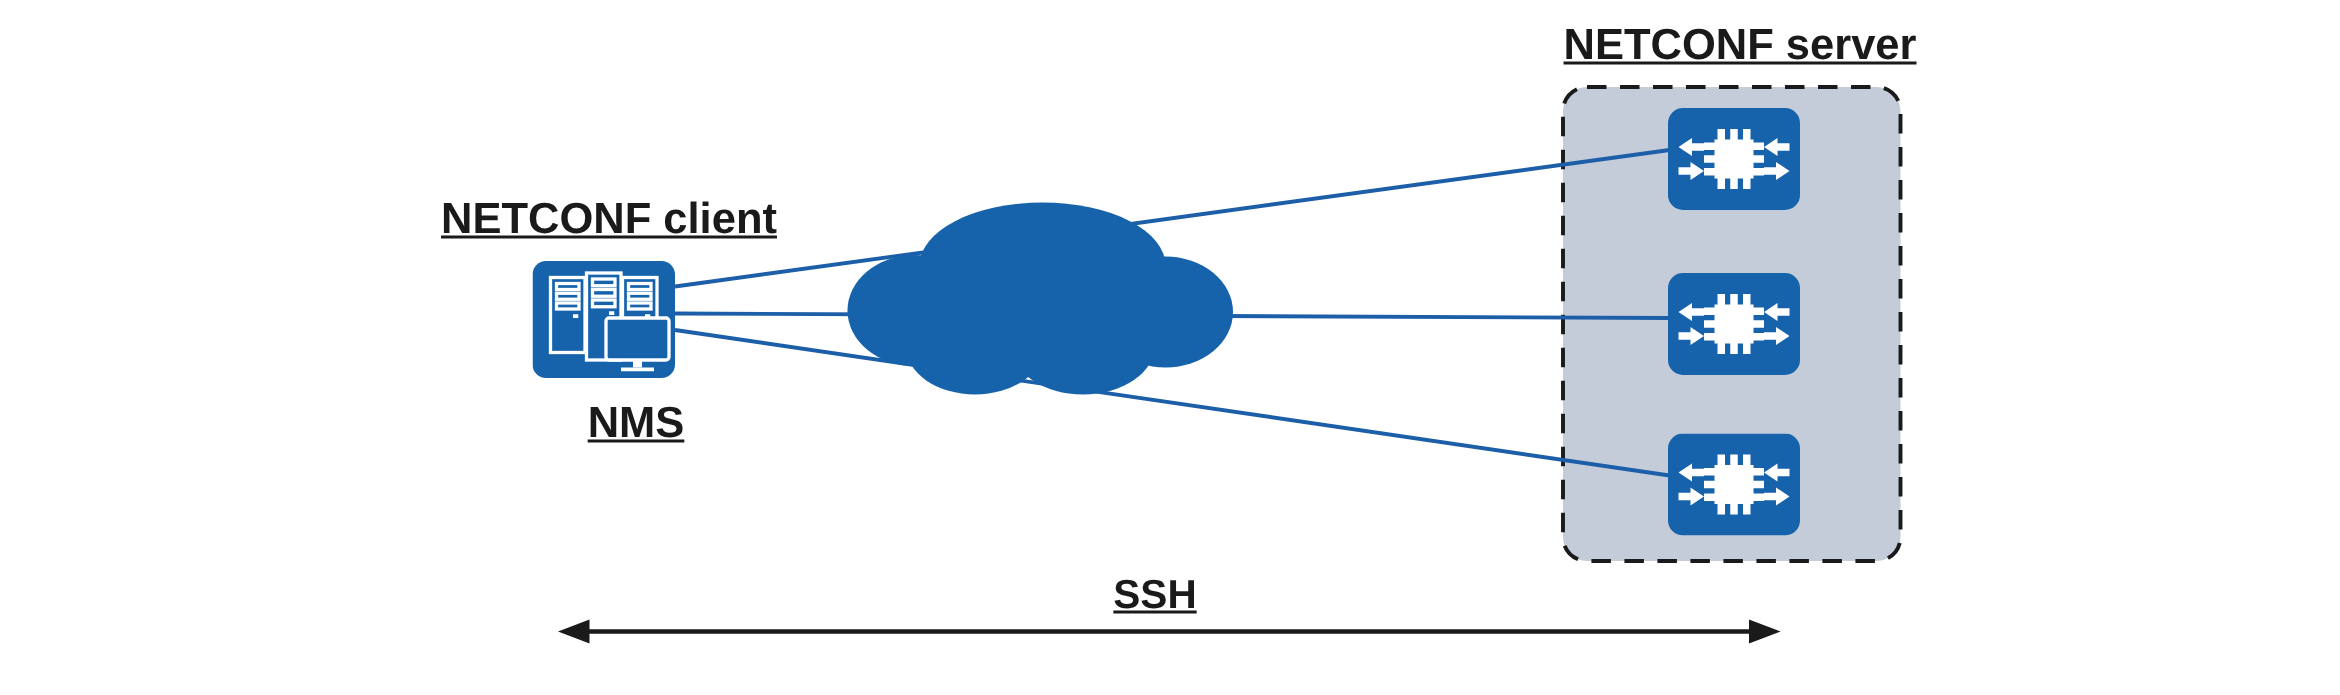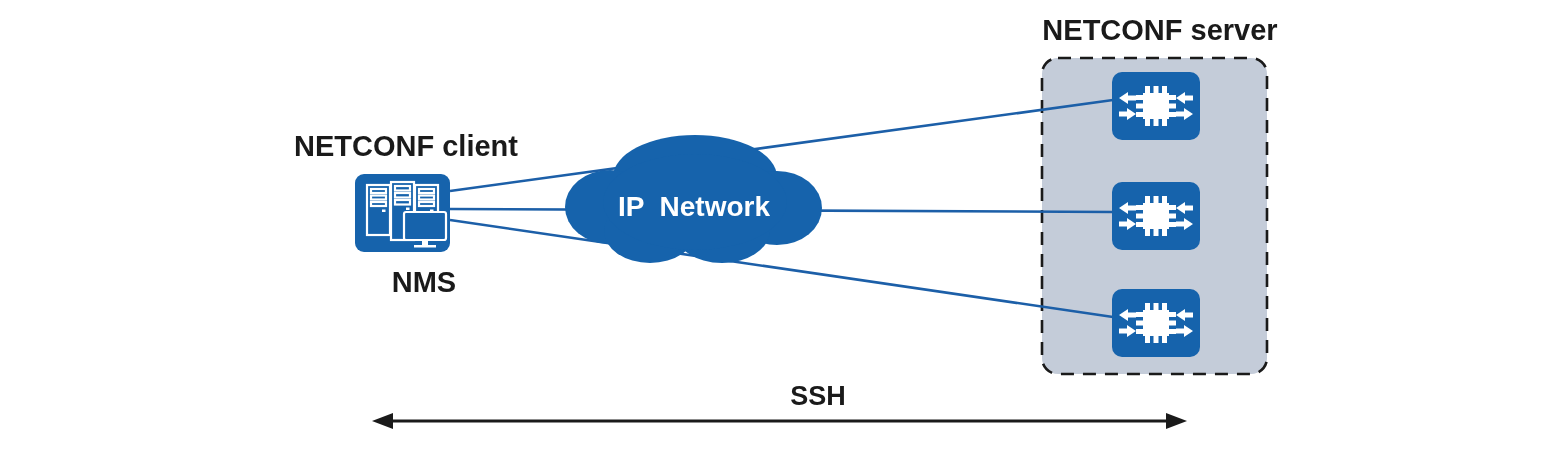--- a/index.html
+++ b/index.html
@@ -18,26 +18,27 @@
     font-family:"Liberation Sans","DejaVu Sans",sans-serif;
     overflow:hidden;
   }
   .layer{position:absolute;left:0;top:0;}
   .lbl{
     position:absolute;
     color:var(--ink);
     font-weight:700;
     white-space:pre;
     transform:translateX(-50%);
+    text-decoration:underline;
   }
   .client-title{left:406px;top:130px;font-size:29px;}
   .nms-label{left:424px;top:266px;font-size:29px;}
   .cloud-label{left:694px;top:191px;font-size:28px;color:var(--icon_white);}
   .server-title{left:1160px;top:14px;font-size:29px;}
-  .ssh-label{left:770px;top:381px;font-size:27px;margin-left:48px;}
+  .ssh-label{left:770px;top:381px;font-size:27px;}
   .node-icon{position:absolute;}
   .nms-icon{left:355px;top:174px;}
   .dev-1{left:1112px;top:72px;}
   .dev-2{left:1112px;top:182px;}
   .dev-3{left:1112px;top:289px;}
 </style>
 </head>
 <body>
 
 <div class="stage">
@@ -120,16 +121,15 @@
   </svg>
   <svg class="node-icon dev-2" width="88" height="68">
     <use href="#sym-device"></use>
   </svg>
   <svg class="node-icon dev-3" width="88" height="68">
     <use href="#sym-device"></use>
   </svg>
 
   <div class="lbl client-title">NETCONF client</div>
   <div class="lbl nms-label">NMS</div>
-  <div class="lbl cloud-label">IP  Network</div>
   <div class="lbl server-title">NETCONF server</div>
   <div class="lbl ssh-label">SSH</div>
 </div>
 
 </body></html>

